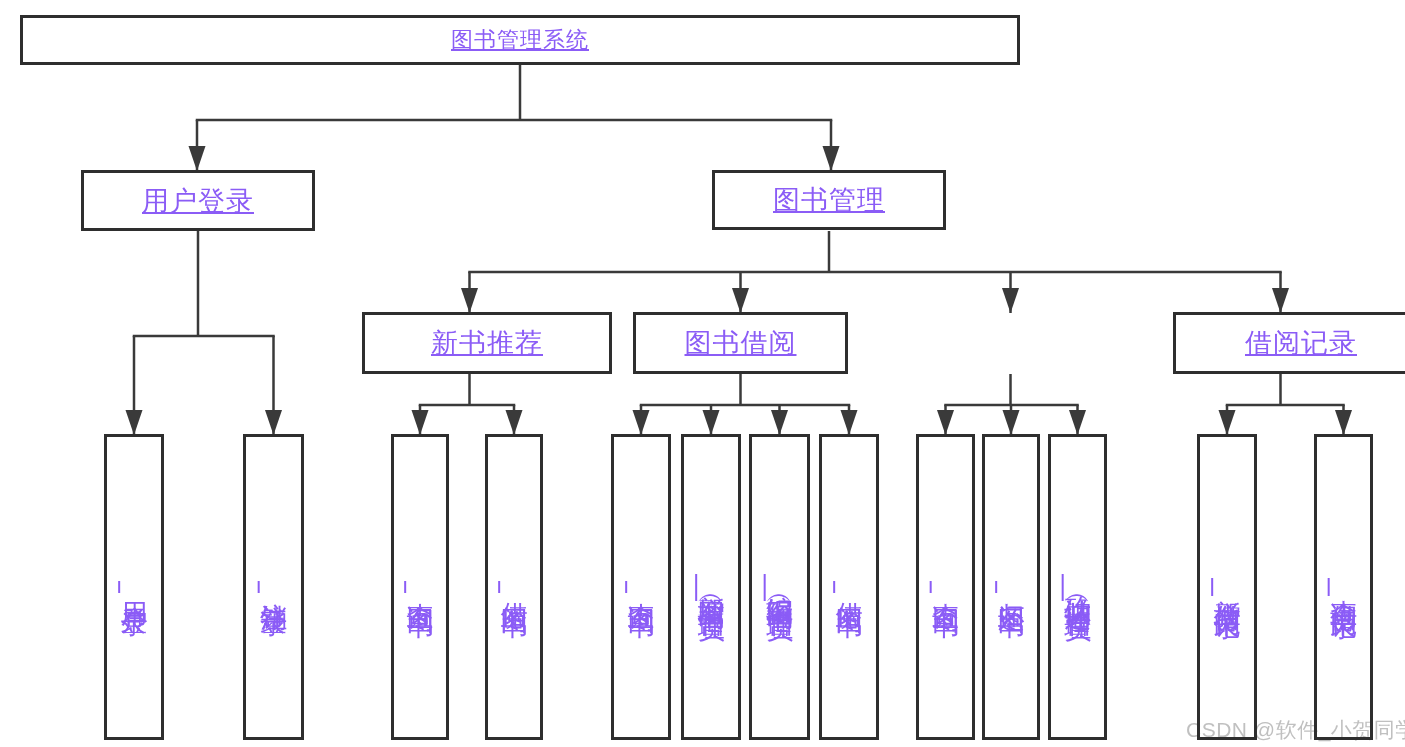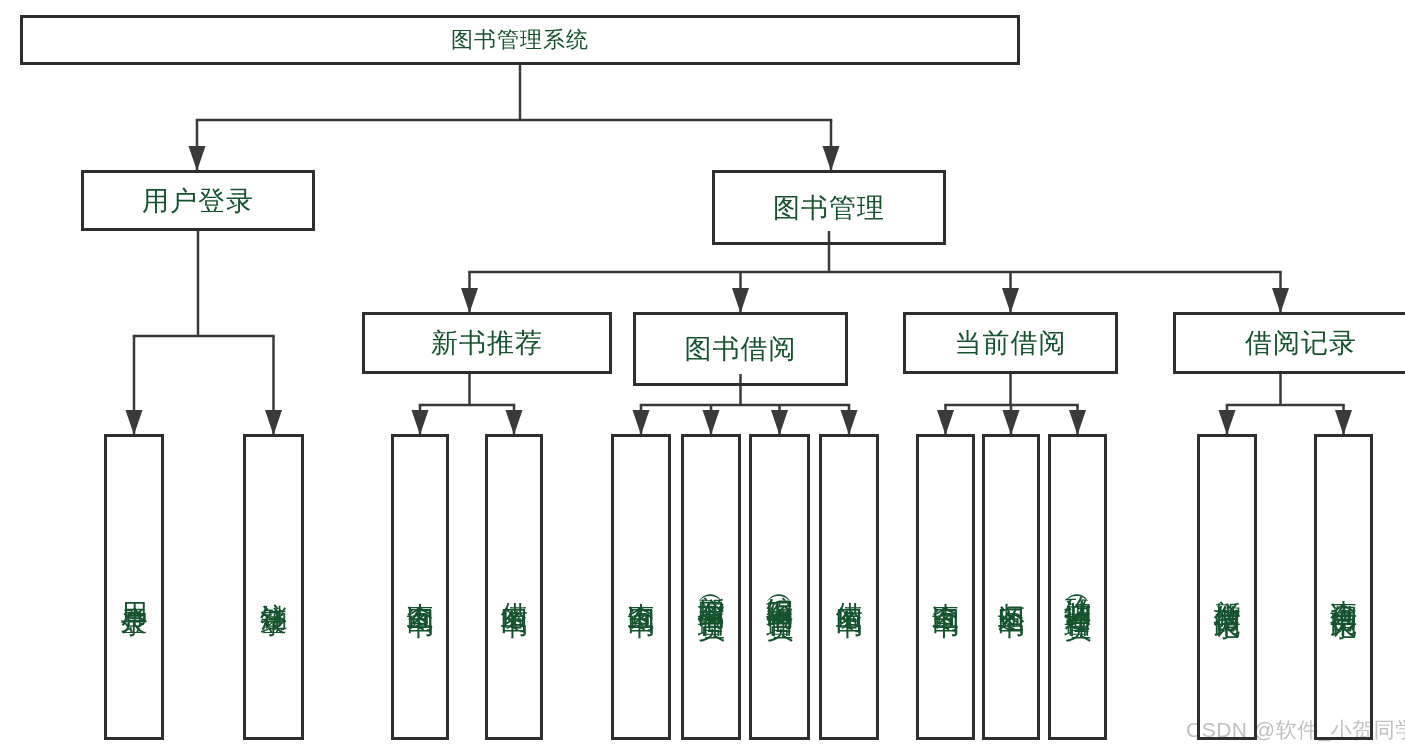--- a/index.html
+++ b/index.html
@@ -34,21 +34,22 @@
   }
   .box {
     position: absolute;
     z-index: 2;
     box-sizing: border-box;
     border: 3px solid #2e2e2e;
     background: transparent;
     display: flex;
     align-items: center;
     justify-content: center;
-    color: #14532d;
+    color: #8b5cf6;
+    text-decoration: underline;
   }
   .hlabel {
     font-size: 27px;
     letter-spacing: 1px;
     white-space: nowrap;
   }
   .root .hlabel { font-size: 22px; letter-spacing: 1px; }
   .leaf span {
     writing-mode: vertical-rl;
     text-orientation: mixed;
@@ -115,32 +116,29 @@
 
   <div class="wm">CSDN @软件_小贺同学</div>
 
   <div class="box root" style="left:20px;top:15px;width:1000px;height:50px">
     <span class="hlabel">图书管理系统</span>
   </div>
 
   <div class="box" style="left:81px;top:170px;width:234px;height:61px">
     <span class="hlabel">用户登录</span>
   </div>
-  <div class="box" style="left:712px;top:170px;width:234px;height:75px">
+  <div class="box" style="left:712px;top:170px;width:234px;height:60px">
     <span class="hlabel">图书管理</span>
   </div>
 
   <div class="box" style="left:362px;top:312px;width:250px;height:62px">
     <span class="hlabel">新书推荐</span>
   </div>
-  <div class="box" style="left:633px;top:312px;width:215px;height:74px">
+  <div class="box" style="left:633px;top:312px;width:215px;height:62px">
     <span class="hlabel">图书借阅</span>
-  </div>
-  <div class="box" style="left:903px;top:312px;width:215px;height:62px">
-    <span class="hlabel">当前借阅</span>
   </div>
   <div class="box" style="left:1173px;top:312px;width:256px;height:62px">
     <span class="hlabel">借阅记录</span>
   </div>
 
   <div class="box leaf" style="left:104px;top:434px;width:60px;height:306px">
     <span>用户登录</span>
   </div>
   <div class="box leaf" style="left:243px;top:434px;width:61px;height:306px">
     <span>注销登录</span>

